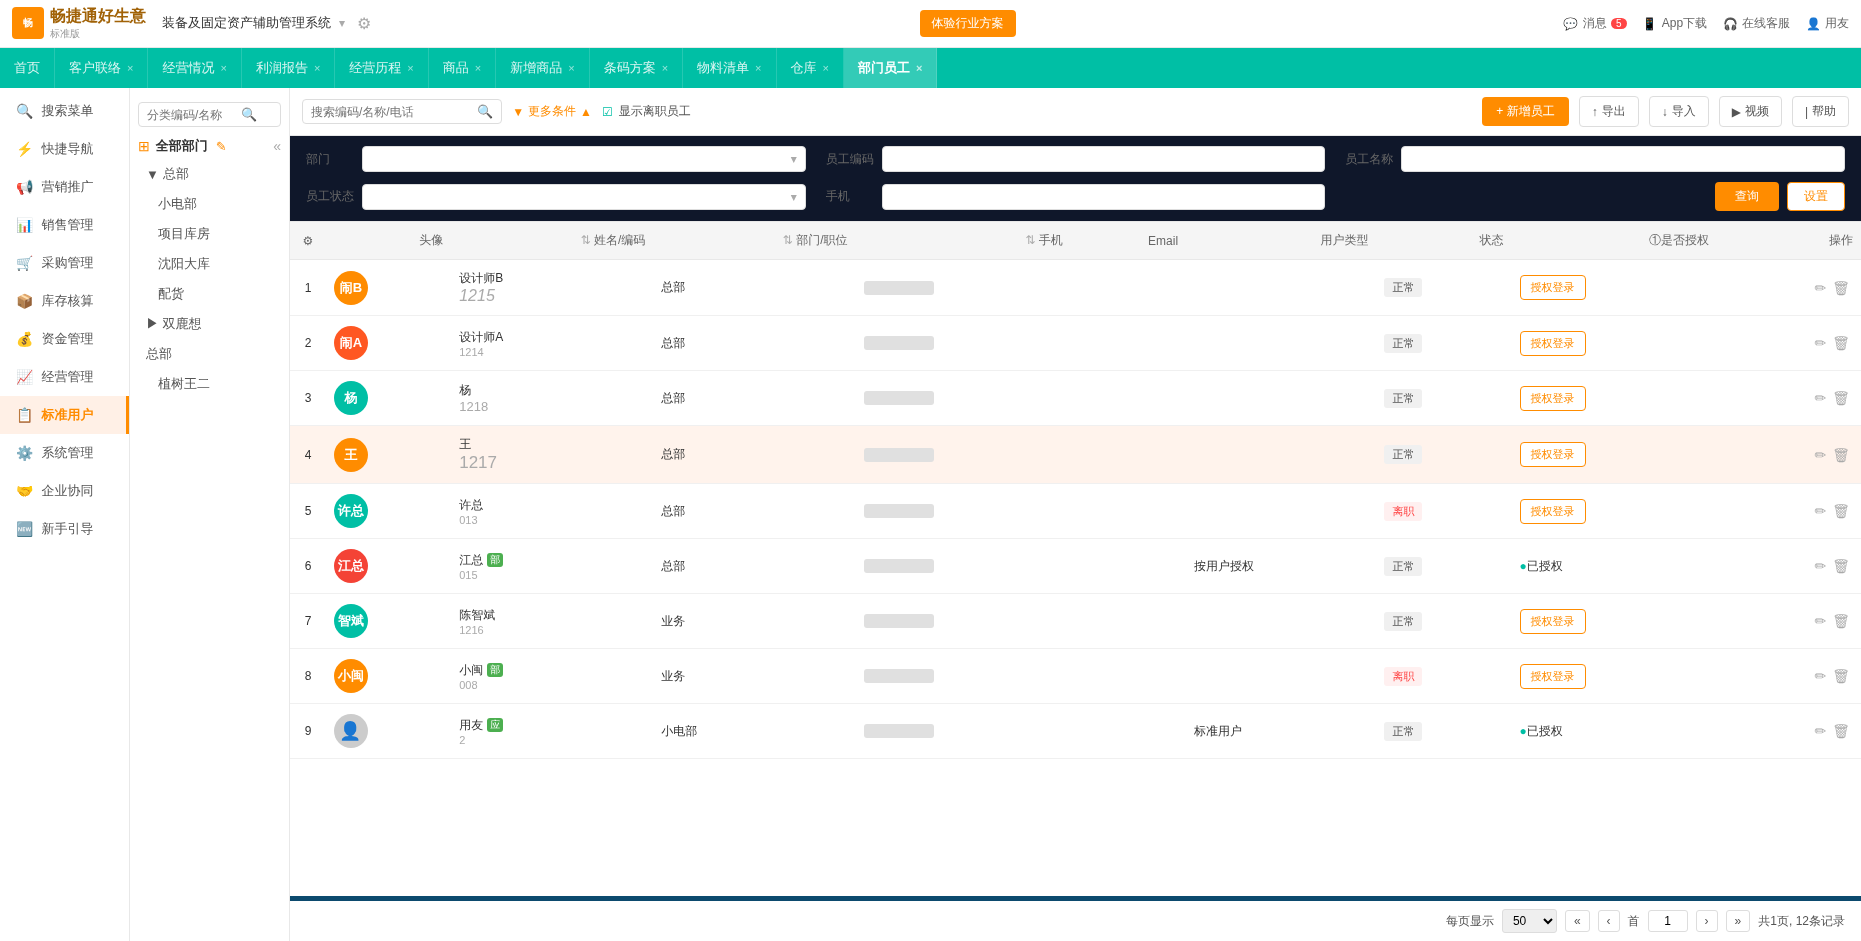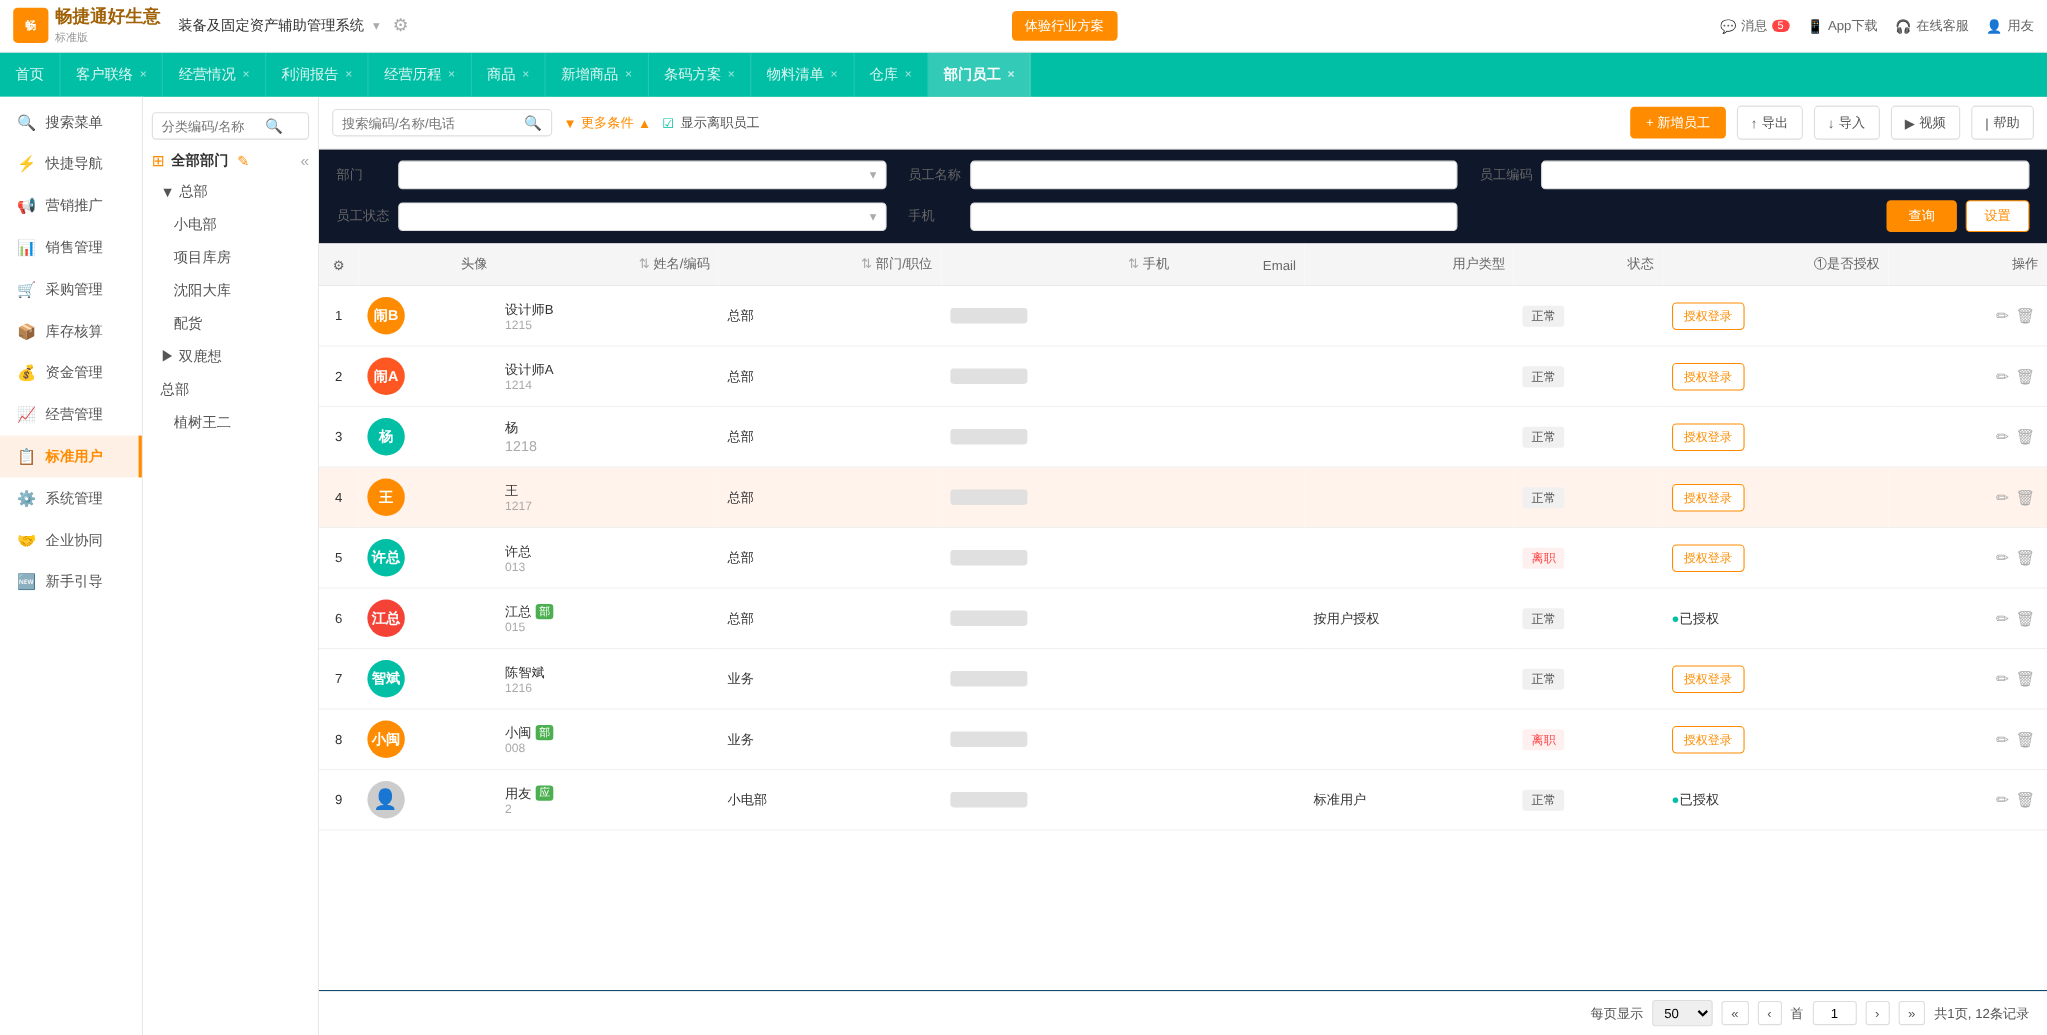--- a/index.html
+++ b/index.html
@@ -163,21 +163,21 @@
 
     .auth-btn {
       border: 1px solid #ff8c00; color: #ff8c00; background: #fff;
       border-radius: 4px; padding: 4px 10px; cursor: pointer; font-size: 11px;
     }
 
     .op-icon { color: #aaa; cursor: pointer; margin: 0 3px; font-size: 14px; }
 
     
     .pagination {
-      background: #fff; border-top: 1px solid #0c4a6e;
+      background: #fff; border-top: 5px solid #0c4a6e;
       padding: 8px 16px; display: flex; align-items: center;
       justify-content: flex-end; gap: 8px; font-size: 12px; color: #555;
     }
     .page-select {
       border: 1px solid #ddd; border-radius: 3px; padding: 3px 6px;
       font-size: 12px;
     }
     .page-btn {
       border: 1px solid #ddd; border-radius: 3px; padding: 3px 8px;
       background: #fff; cursor: pointer; font-size: 12px; color: #555;
@@ -374,25 +374,25 @@
 
       <div class="filter-form">
         <div class="filter-row">
           <span class="filter-label">部门</span>
           <div class="filter-select-wrap">
             <span></span>
             <span style="color:#aaa;">▾</span>
           </div>
         </div>
         <div class="filter-row">
+          <span class="filter-label">员工编码</span>
+          <input class="filter-input" type="text" style="">
+        </div>
+        <div class="filter-row">
           <span class="filter-label">员工名称</span>
-          <input class="filter-input" type="text" style="">
-        </div>
-        <div class="filter-row">
-          <span class="filter-label">员工编码</span>
           <input class="filter-input" type="text" style="">
         </div>
         <div class="filter-row">
           <span class="filter-label">员工状态</span>
           <div class="filter-select-wrap">
             <span></span>
             <span style="color:#aaa;">▾</span>
           </div>
         </div>
         <div class="filter-row">
@@ -430,21 +430,21 @@
           <tbody id="employee-table-body">
               <tr>
                 <td style="text-align: center;">1</td>
                 <td>
                   <div class="avatar" style="background: rgb(255, 140, 0);">闹B</div>
                 </td>
                 <td>
                   <div style="display:flex;align-items:center;gap:4px;">
                     <span>设计师B</span>
                   </div>
-                  <div style="color:#aaa;font-size:11px;">1215</div>
+                  <div style="color:#aaa;font-size:16px;font-style:italic;">1215</div>
                 </td>
                 <td>总部</td>
                 <td>
                   <div style="background: rgb(224, 224, 224); height: 14px; width: 70px; border-radius: 3px;"></div>
                 </td>
                 <td></td>
                 <td></td>
                 <td><span class="status-badge status-normal">正常</span></td>
                 <td><button class="auth-btn">授权登录</button></td>
                 <td style="text-align: right;"><span class="op-icon" title="编辑">✏</span><span class="op-icon" title="删除">🗑</span></td>
@@ -493,21 +493,21 @@
               </tr>
               <tr class="highlighted">
                 <td style="text-align: center;">4</td>
                 <td>
                   <div class="avatar" style="background: rgb(255, 140, 0);">王</div>
                 </td>
                 <td>
                   <div style="display:flex;align-items:center;gap:4px;">
                     <span>王</span>
                   </div>
-                  <div style="color:#aaa;font-size:11px;">1217</div>
+                  <div style="color:#aaa;font-size:17px;">1217</div>
                 </td>
                 <td>总部</td>
                 <td>
                   <div style="background: rgb(224, 224, 224); height: 14px; width: 70px; border-radius: 3px;"></div>
                 </td>
                 <td></td>
                 <td></td>
                 <td><span class="status-badge status-normal">正常</span></td>
                 <td><button class="auth-btn">授权登录</button></td>
                 <td style="text-align: right;"><span class="op-icon" title="编辑">✏</span><span class="op-icon" title="删除">🗑</span></td>

